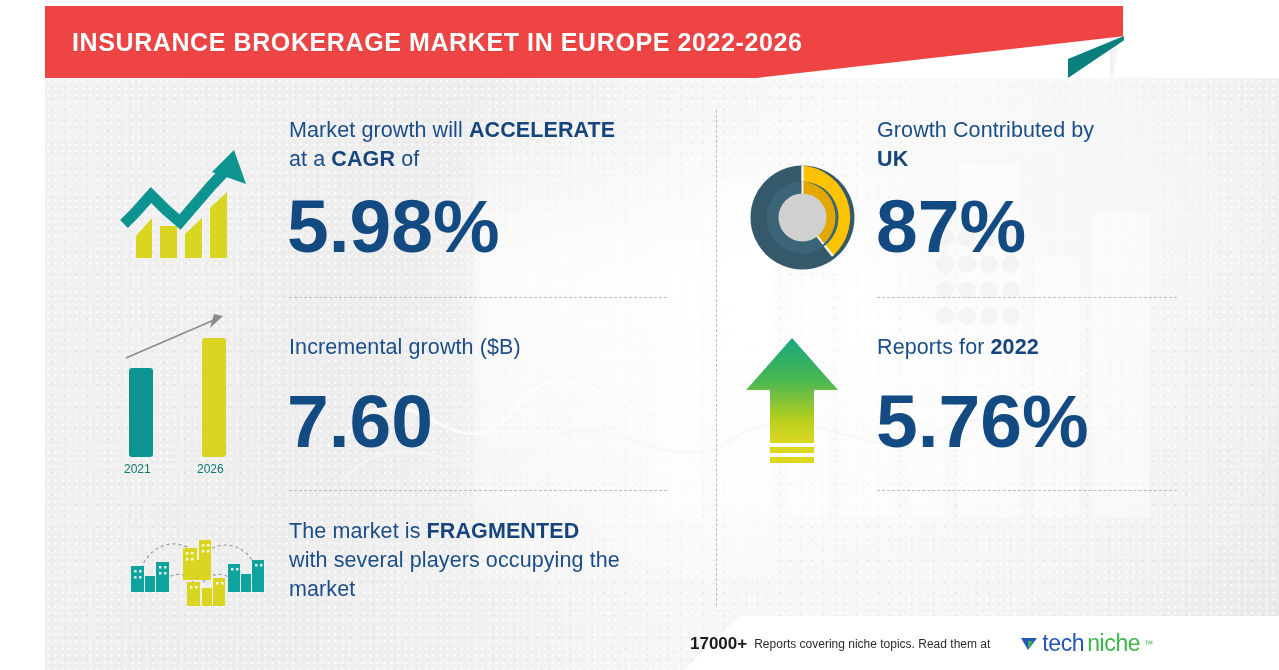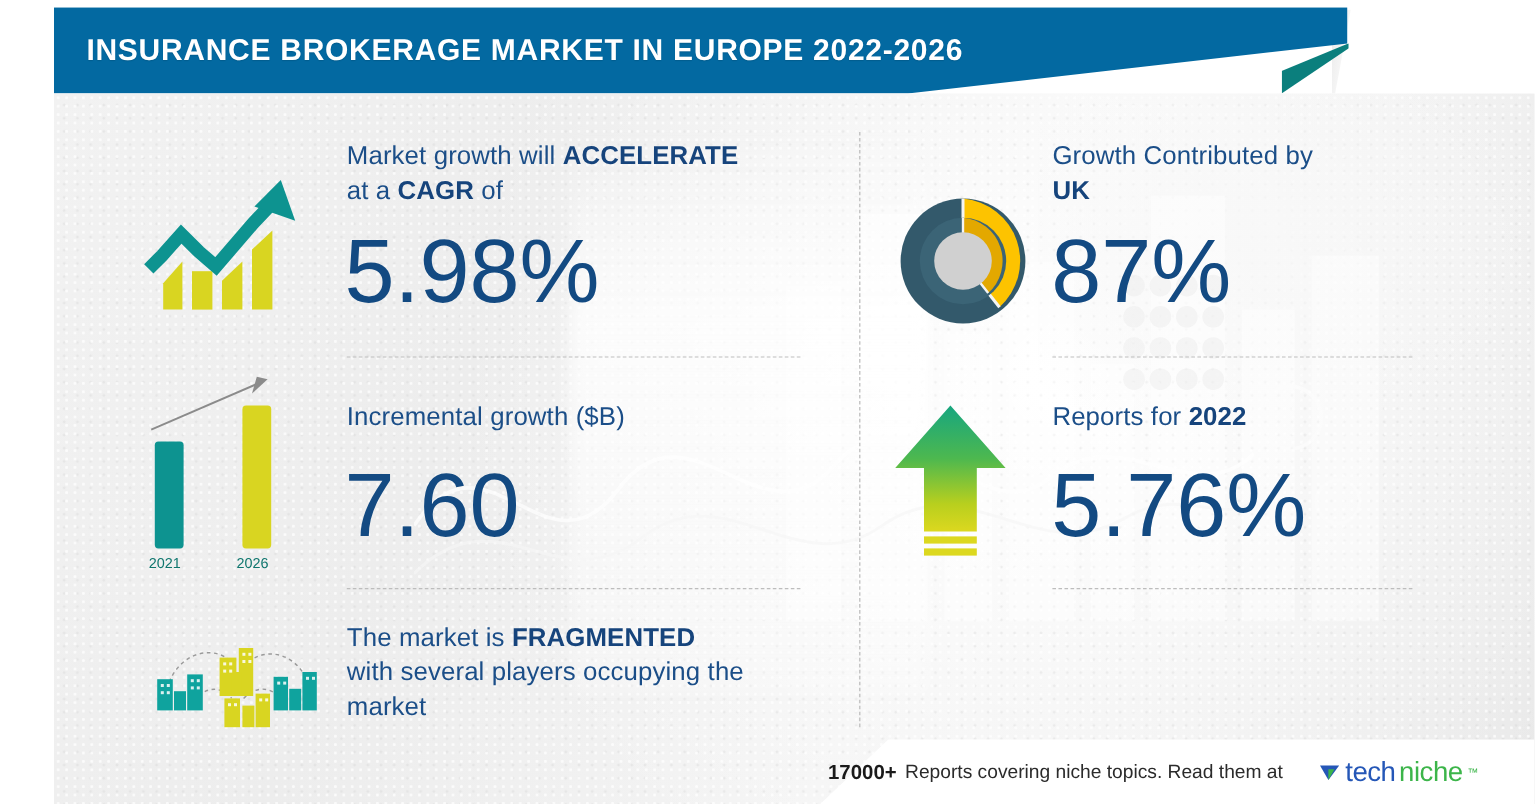--- a/index.html
+++ b/index.html
@@ -62,21 +62,21 @@
     opacity: .75;
   }
 
   
   .header {
     position: absolute;
     left: 45px;
     top: 6px;
     width: 1078px;
     height: 72px;
-    background: #0369a1;
+    background: #ef4444;
     clip-path: polygon(0 0, 100% 0, 100% 42%, 66% 100%, 0 100%);
     display: flex;
     align-items: center;
   }
   .header-fold {
     position: absolute;
     left: 1068px;
     top: 36px;
     width: 56px;
     height: 42px;
@@ -130,21 +130,21 @@
     color: #1b4e88;
     font-size: 21.5px;
     line-height: 29px;
     font-weight: normal;
     letter-spacing: .1px;
   }
   .label b { font-weight: bold; color: #16447c; }
   .bignum {
     color: #134a82;
     font-size: 75px;
-    font-weight: normal;
+    font-weight: bold;
     line-height: 78px;
     letter-spacing: 0px;
   }
 
   .axis-label {
     position: absolute;
     color: #0f766e;
     font-size: 12px;
     font-weight: normal;
   }
@@ -167,21 +167,21 @@
     align-items: center;
     gap: 7px;
   }
   .footer-count {
     color: #1a1a1a;
     font-size: 17px;
     font-weight: bold;
   }
   .footer-text {
     color: #2b2b2b;
-    font-size: 16px;
+    font-size: 12px;
   }
   .logo {
     display: flex;
     align-items: center;
     margin-left: 22px;
     gap: 3px;
   }
   .logo-word {
     font-size: 23px;
     font-weight: normal;

